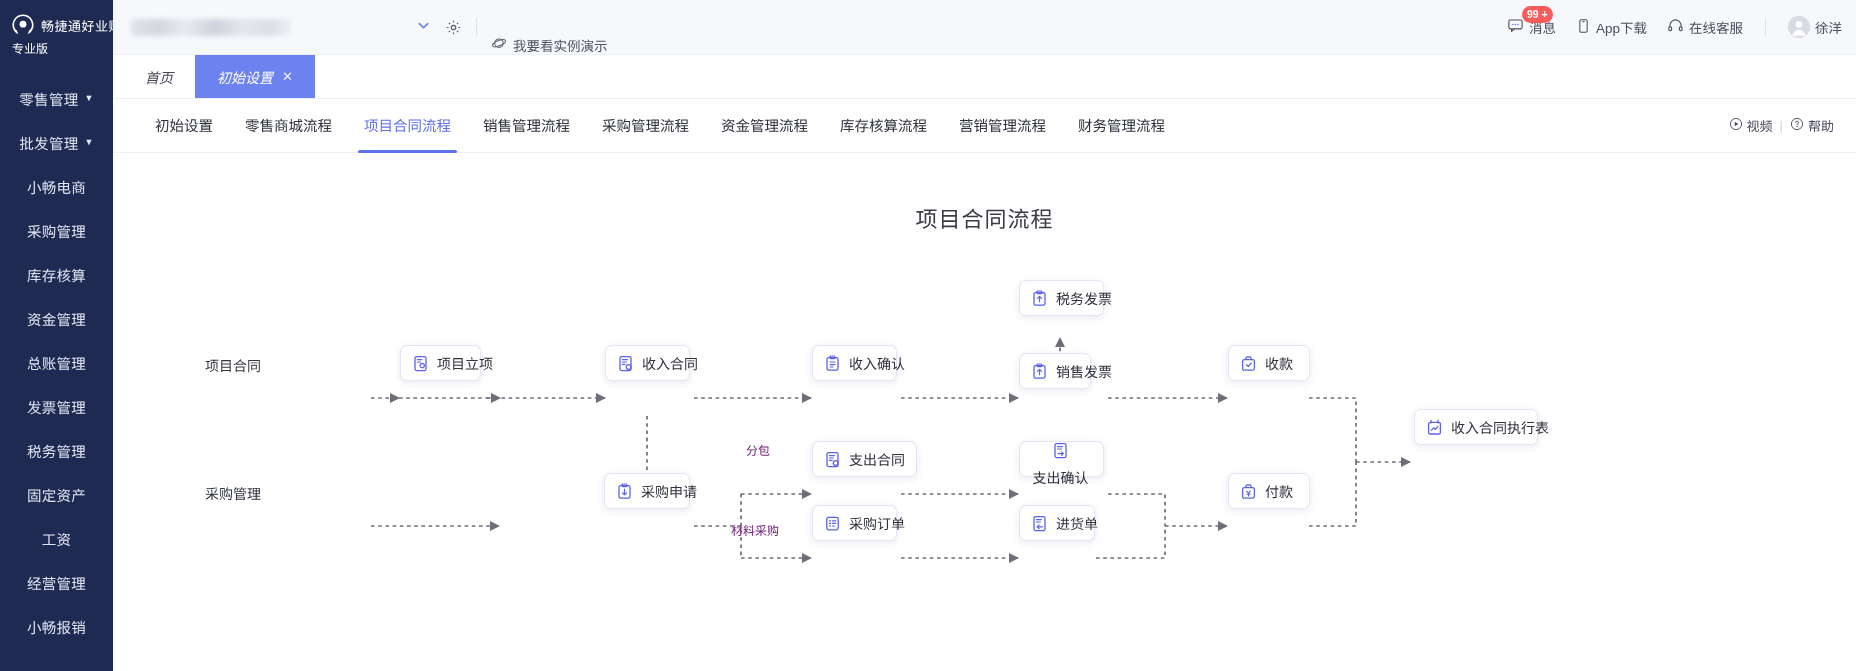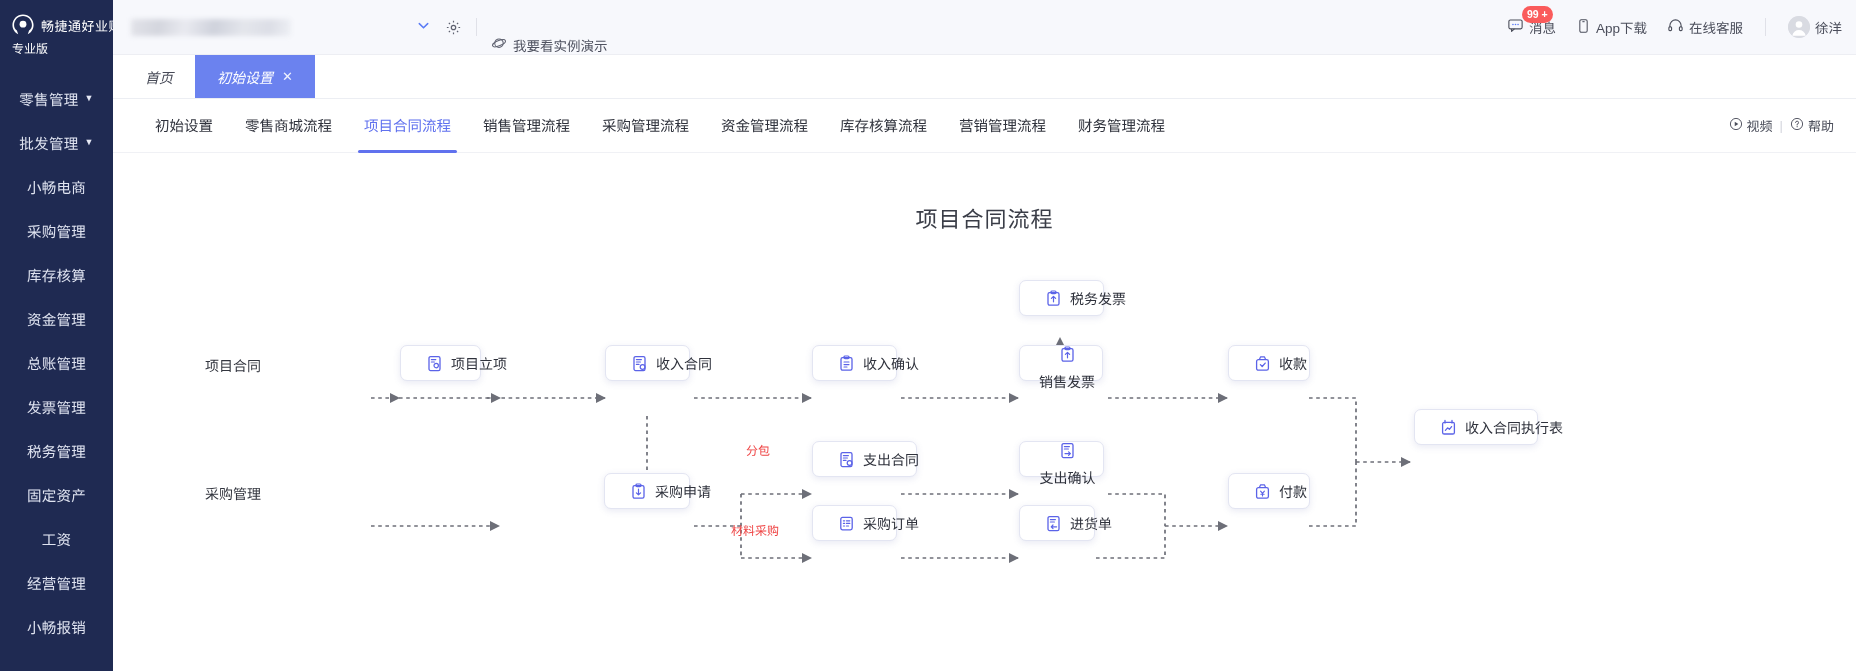--- a/index.html
+++ b/index.html
@@ -96,29 +96,29 @@
   
   .canvas { flex: 1 1 auto; position: relative; background: #fff; overflow: hidden; }
   .diagram-title {
     position: absolute; left: 0; right: 0; top: 48px; text-align: center;
     font-size: 22px; color: #3a3d47; letter-spacing: 1px;
   }
 
   .node {
     position: absolute; height: 36px; background: #fff; border: 1px solid #e3e5f2;
     border-radius: 7px; display: flex; align-items: center; gap: 8px;
-    padding: 0 13px 0 25px; box-shadow: 0 2px 7px rgba(90,100,170,.14);
+    padding: 0 13px 0 11px; box-shadow: 0 2px 7px rgba(90,100,170,.14);
     font-size: 14px; color: #2f323c; white-space: nowrap; cursor: pointer;
   }
   .node .nicon { width: 17px; height: 17px; flex: 0 0 17px; display:flex; }
   .rowlabel {
     position: absolute; font-size: 14px; color: #33363f; white-space: nowrap;
   }
   .edgelabel {
-    position: absolute; font-size: 12px; color: #ef4444; white-space: nowrap;
+    position: absolute; font-size: 12px; color: #701a75; white-space: nowrap;
   }
   svg.edges { position: absolute; inset: 0; width: 100%; height: 100%; pointer-events: none; }
 </style>
 </head>
 <body>
 
 <div id="app">
 
   <aside class="sidebar">
     <div class="brand">
@@ -386,21 +386,21 @@
           <div class="node" style="left: 699px; top: 192px; width: 85px;">
             <span class="nicon">
               <svg width="17" height="17" viewBox="0 0 17 17">
                 <rect x="3" y="2.6" width="11" height="12.6" rx="1.6" fill="none" stroke="#5b63e8" stroke-width="1.3"></rect>
                 <rect x="6" y="1" width="5" height="2.6" rx="1" fill="none" stroke="#5b63e8" stroke-width="1.2"></rect>
                 <path d="M6 7h5M6 9.6h5M6 12h3" stroke="#5b63e8" stroke-width="1.1" stroke-linecap="round"></path>
               </svg>
             </span>
             <span>收入确认</span>
           </div>
-          <div class="node" style="left: 906px; top: 192px; width: 84px; flex-direction: column;">
+          <div class="node" style="left: 906px; top: 200px; width: 72px;">
             <span class="nicon">
               <svg width="17" height="17" viewBox="0 0 17 17">
                 <rect x="3" y="2.6" width="11" height="12.6" rx="1.6" fill="none" stroke="#5b63e8" stroke-width="1.3"></rect>
                 <rect x="6" y="1" width="5" height="2.6" rx="1" fill="none" stroke="#5b63e8" stroke-width="1.2"></rect>
                 <path d="M8.5 11.8V6.4M6.4 8.4L8.5 6.3 10.6 8.4" fill="none" stroke="#5b63e8" stroke-width="1.2" stroke-linecap="round" stroke-linejoin="round"></path>
               </svg>
             </span>
             <span>销售发票</span>
           </div>
           <div class="node" style="left: 906px; top: 127px; width: 85px;">

